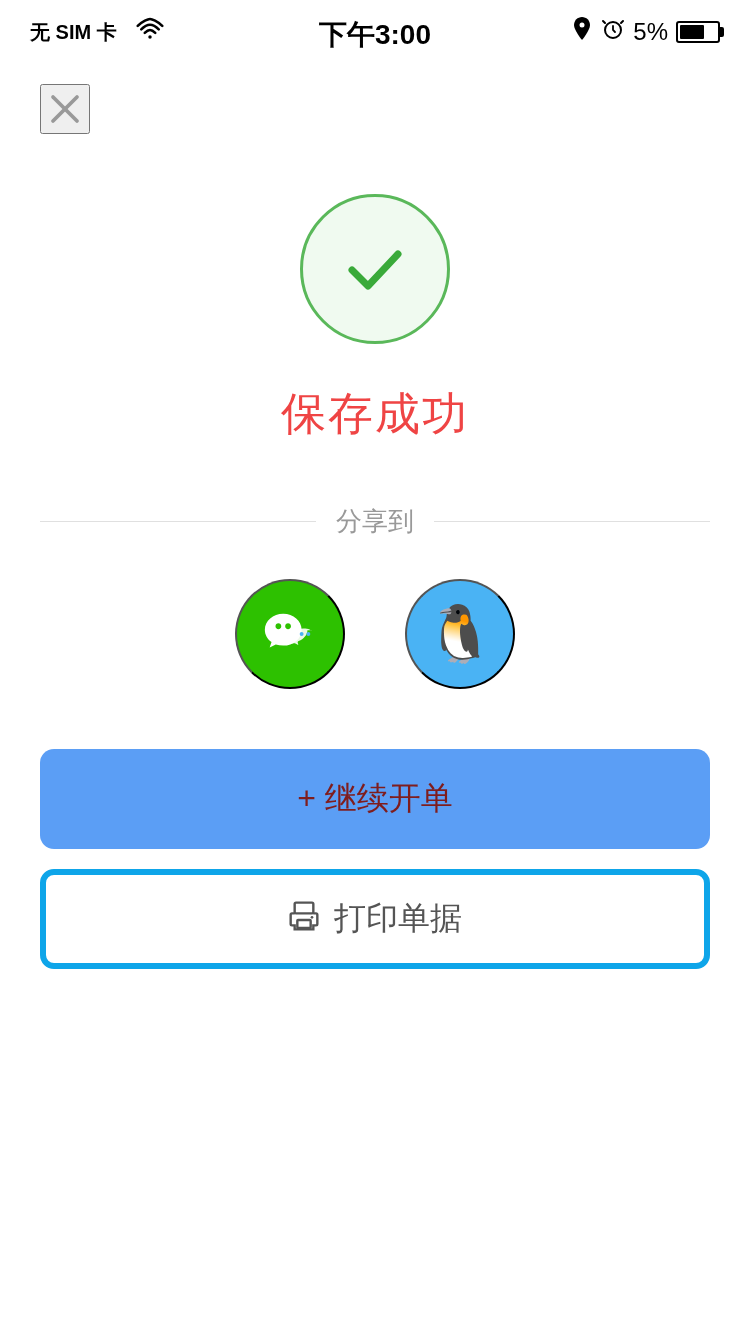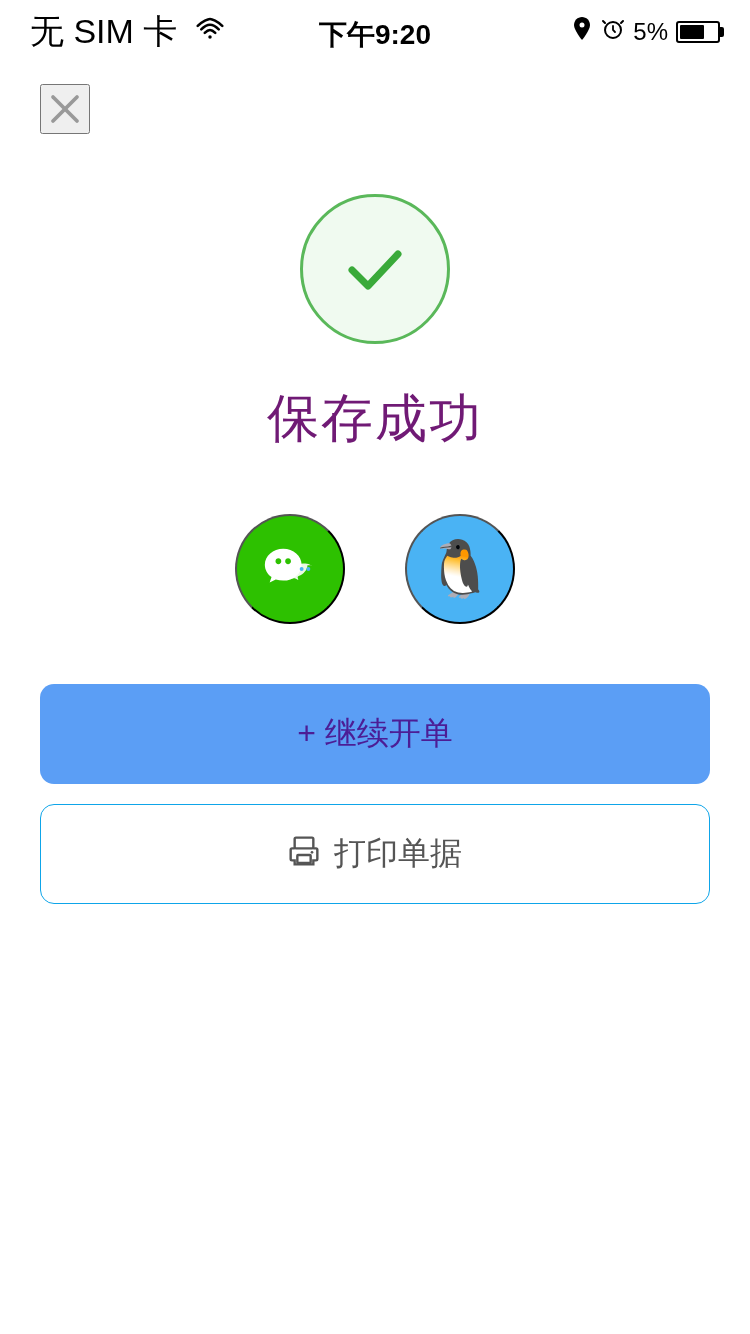--- a/index.html
+++ b/index.html
@@ -23,23 +23,23 @@
       align-items: center;
       justify-content: space-between;
       padding: 0 30px;
       flex-shrink: 0;
     }
 
     .status-left {
       display: flex;
       align-items: center;
       gap: 19px;
-      font-size: 34px;
+      font-size: 20px;
       color: #000;
-      font-weight: 400;
+      font-weight: 700;
     }
 
     .status-center {
       font-size: 28px;
       font-weight: 600;
       color: #000;
       position: absolute;
       left: 50%;
       transform: translateX(-50%);
       top: 16px;
@@ -130,23 +130,23 @@
       justify-content: center;
     }
 
     .checkmark {
       width: 70px;
       height: 70px;
     }
 
     
     .success-title {
-      font-size: 52px;
+      font-size: 45px;
       font-weight: 400;
-      color: #701a75;
+      color: #ef4444;
       margin-bottom: 60px;
       letter-spacing: 2px;
     }
 
     
     .share-section {
       width: 100%;
       display: flex;
       flex-direction: column;
       align-items: center;
@@ -220,27 +220,27 @@
       align-items: center;
       justify-content: center;
       gap: 14px;
       font-size: 32px;
       cursor: pointer;
       border: none;
     }
 
     .btn-primary {
       background: #5b9ef5;
-      color: #4c1d95;
+      color: #7f1d1d;
     }
 
     .btn-secondary {
       background: #ffffff;
       color: #555555;
-      border: 1px solid #0ea5e9;
+      border: 6px solid #0ea5e9;
     }
 
     .btn-icon {
       font-size: 30px;
     }
 
     .btn-label {
       font-size: 32px;
     }
   </style>
@@ -253,21 +253,21 @@
 
     <span>
       <svg viewBox="0 0 24 24" width="28" height="28" fill="none" stroke="#000" stroke-width="2.2" stroke-linecap="round">
         <path d="M1.5 8.5C5.5 4.5 10.5 2.5 12 2.5s6.5 2 10.5 6"></path>
         <path d="M4.5 11.5C7 9 9.5 7.5 12 7.5s5 1.5 7.5 4"></path>
         <path d="M7.5 14.5C9 13 10.5 12 12 12s3 1 4.5 2.5"></path>
         <circle cx="12" cy="18" r="1.5" fill="#000" stroke="none"></circle>
       </svg>
     </span>
   </div>
-  <div class="status-center">下午9:20</div>
+  <div class="status-center">下午3:00</div>
   <div class="status-right">
 
     <span>
       <svg width="22" height="26" viewBox="0 0 22 26" fill="none">
         <path d="M11 1C6.58 1 3 4.58 3 9c0 5.25 8 15 8 15s8-9.75 8-15c0-4.42-3.58-8-8-8z" fill="#000"></path>
         <circle cx="11" cy="9" r="2.5" fill="#fff"></circle>
       </svg>
     </span>
 
     <span>
@@ -302,20 +302,25 @@
     <div class="success-circle">
       <svg class="checkmark" viewBox="0 0 70 70" fill="none">
         <polyline points="12,36 28,52 58,20" stroke="#3aaa3a" stroke-width="7" stroke-linecap="round" stroke-linejoin="round" fill="none"></polyline>
       </svg>
     </div>
   </div>
 
   <div class="success-title">保存成功</div>
 
   <div class="share-section">
+    <div class="share-divider-row">
+      <div class="share-line"></div>
+      <span class="share-label">分享到</span>
+      <div class="share-line"></div>
+    </div>
     <div class="share-icons-row">
 
       <button class="share-icon-btn wechat-btn" style="background: rgb(45, 193, 0);">
     <svg width="62" height="62" viewBox="0 0 62 62">
       <path d="M24 10C13.5 10 5 17.4 5 26.5c0 5.2 2.7 9.8 6.9 12.8L10 45l6.3-3.1c2.4.7 5 1.1 7.7 1.1 10.5 0 19-7.4 19-16.5S34.5 10 24 10zm-5 10c1.7 0 3 1.3 3 3s-1.3 3-3 3-3-1.3-3-3 1.3-3 3-3zm10 0c1.7 0 3 1.3 3 3s-1.3 3-3 3-3-1.3-3-3 1.3-3 3-3z" fill="white"></path>
       <path d="M49 27c0 4.8-3.8 9-9 11.2-.8.3-1.3 1.1-1 1.9l.7 2.2-3.2-1.6c-.5-.2-1-.2-1.5-.1-1 .2-2 .3-3 .3-1 0-2-.1-2.9-.2-.1-.5-.1-1-.1-1.5 0-7.7 7.2-14 16-14 1.2 0 2.4.1 3.5.4.9.2 1.9.4 2.7.8.9.5 1.6 1 2.1 1.6-.2-.3-.3-.6-.3-1z" fill="white" opacity="0.9"></path>
       <circle cx="43" cy="31" r="2" fill="#4ab3f4"></circle>
       <circle cx="50" cy="31" r="2" fill="#4ab3f4"></circle>
     </svg>
   </button>

